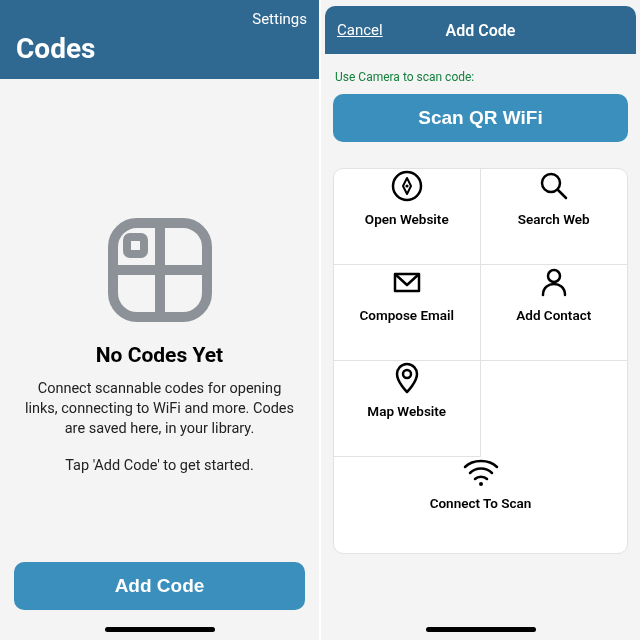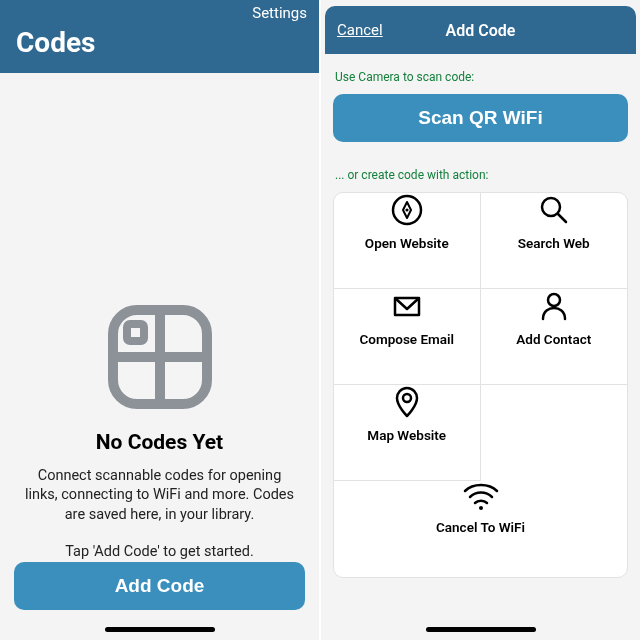--- a/index.html
+++ b/index.html
@@ -19,37 +19,38 @@
     display: flex;
     flex-direction: column;
   }
   .screen-left { border-right: 1px solid #fff; }
   .screen-right { border-left: 1px solid #fff; }
 
   
   .hdr-large {
     background: #2f6890;
     color: #fff;
+    padding-top: 6px;
   }
   .hdr-settings-row {
     text-align: right;
     padding: 4px 12px 0 0;
     font-size: 15px;
   }
   .hdr-title-big {
     font-size: 28px;
     font-weight: 700;
     padding: 4px 16px 14px 16px;
   }
   .empty-wrap {
     flex: 1;
     display: flex;
     flex-direction: column;
     align-items: center;
-    justify-content: flex-end;
+    justify-content: center;
     padding: 50px 24px 0 24px;
     text-align: center;
   }
   .empty-icon { margin-bottom: 18px; }
   .empty-title {
     font-size: 21px;
     font-weight: 700;
     color: #000;
     margin-bottom: 12px;
   }
@@ -202,21 +203,20 @@
 
   <div class="hdr-small">
     <span class="hdr-cancel">Cancel</span>
     <span class="hdr-center-title">Add Code</span>
   </div>
 
   <div class="right-content">
     <div class="section-label">Use Camera to scan code:</div>
     <button class="scan-btn">Scan QR WiFi</button>
 
-    <div class="section-label">... or create code with action:</div>
 
     <div class="action-grid">
 
       <div class="action-cell">
         <span>
           <svg width="34" height="34" viewBox="0 0 34 34">
             <circle cx="17" cy="17" r="14" fill="none" stroke="#000" stroke-width="2.5"></circle>
             <polygon points="17,9 21,17 17,25 13,17" fill="none" stroke="#000" stroke-width="2" stroke-linejoin="round"></polygon>
             <circle cx="17" cy="17" r="1.6" fill="#000"></circle>
           </svg>
@@ -267,20 +267,20 @@
 
       <div class="action-cell last-row-single">
         <span>
           <svg width="38" height="30" viewBox="0 0 38 30">
             <path d="M3 10 C11 2 27 2 35 10" fill="none" stroke="#000" stroke-width="2.5" stroke-linecap="round"></path>
             <path d="M8 16 C14 10 24 10 30 16" fill="none" stroke="#000" stroke-width="2.5" stroke-linecap="round"></path>
             <path d="M13 22 C16 19 22 19 25 22" fill="none" stroke="#000" stroke-width="2.5" stroke-linecap="round"></path>
             <circle cx="19" cy="27" r="2" fill="#000"></circle>
           </svg>
         </span>
-        <span class="action-label">Cancel To WiFi</span>
+        <span class="action-label">Connect To Scan</span>
       </div>
 
     </div>
   </div>
 
   <div class="home-indicator"></div>
 </div>
 
 </body></html>

